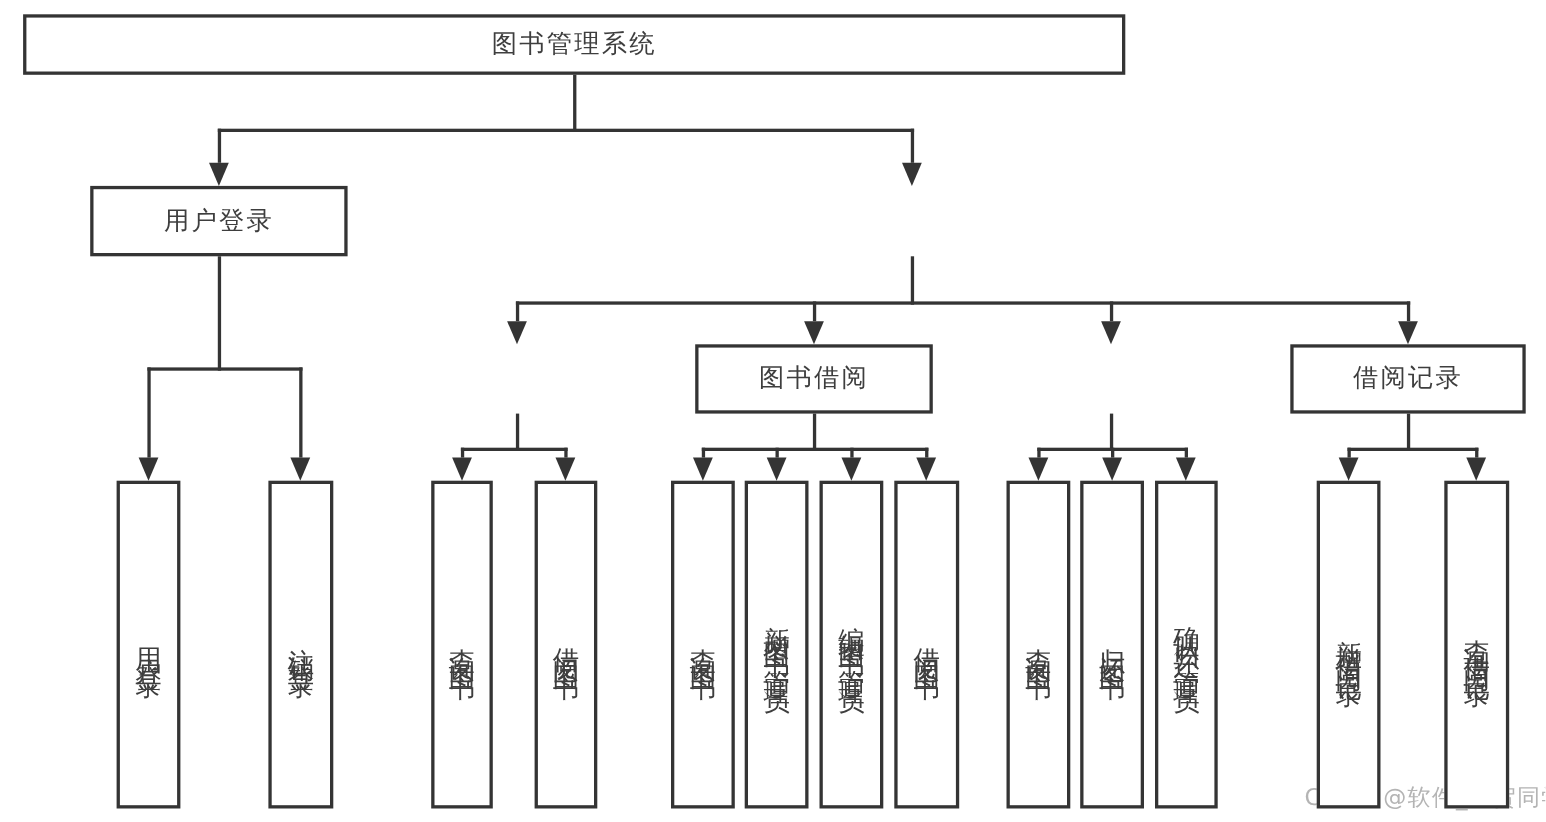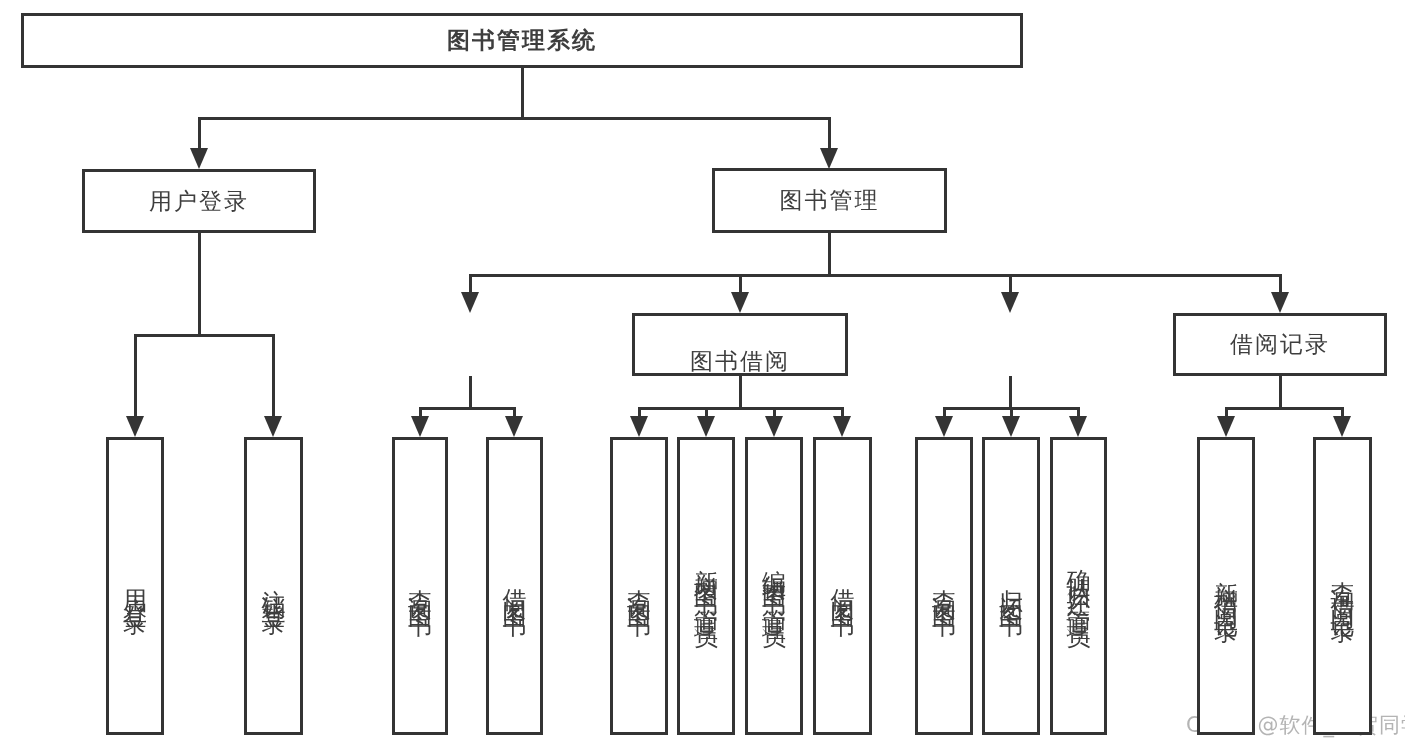--- a/index.html
+++ b/index.html
@@ -51,30 +51,27 @@
     letter-spacing:1px;
     color:#b4b4b4;
     white-space:nowrap;
   }
 </style>
 </head>
 <body>
 
 <div class="canvas" id="canvas" style="background: rgb(255, 255, 255);">
   <div class="watermark">CSDN @软件_小贺同学</div>
-<div class="node horiz" style="left: 21px; top: 13px; width: 1002px; height: 55px; border-color: rgb(52, 52, 52); color: rgb(62, 62, 62); font-weight: bold;">
+<div class="node horiz" style="left: 21px; top: 13px; width: 1002px; height: 55px; border-color: rgb(52, 52, 52); color: rgb(62, 62, 62);">
       <span>图书管理系统</span>
     </div>
     <div class="node horiz" style="left: 82px; top: 169px; width: 234px; height: 64px; border-color: rgb(52, 52, 52); color: rgb(62, 62, 62);">
       <span>用户登录</span>
     </div>
-    <div class="node horiz" style="left: 712px; top: 168px; width: 235px; height: 65px; border-color: rgb(52, 52, 52); color: rgb(62, 62, 62);">
-      <span>图书管理</span>
-    </div>
-    <div class="node horiz" style="left: 632px; top: 313px; width: 216px; height: 63px; border-color: rgb(52, 52, 52); color: rgb(62, 62, 62); align-items: flex-end;">
+    <div class="node horiz" style="left: 632px; top: 313px; width: 216px; height: 63px; border-color: rgb(52, 52, 52); color: rgb(62, 62, 62);">
       <span>图书借阅</span>
     </div>
     <div class="node horiz" style="left: 1173px; top: 313px; width: 214px; height: 63px; border-color: rgb(52, 52, 52); color: rgb(62, 62, 62);">
       <span>借阅记录</span>
     </div>
     <div class="node vert" style="left: 106px; top: 437px; width: 58px; height: 298px; border-color: rgb(52, 52, 52); color: rgb(62, 62, 62);">
       <span>用户登录</span>
     </div>
     <div class="node vert" style="left: 244px; top: 437px; width: 59px; height: 298px; border-color: rgb(52, 52, 52); color: rgb(62, 62, 62);">
       <span>注销登录</span>

